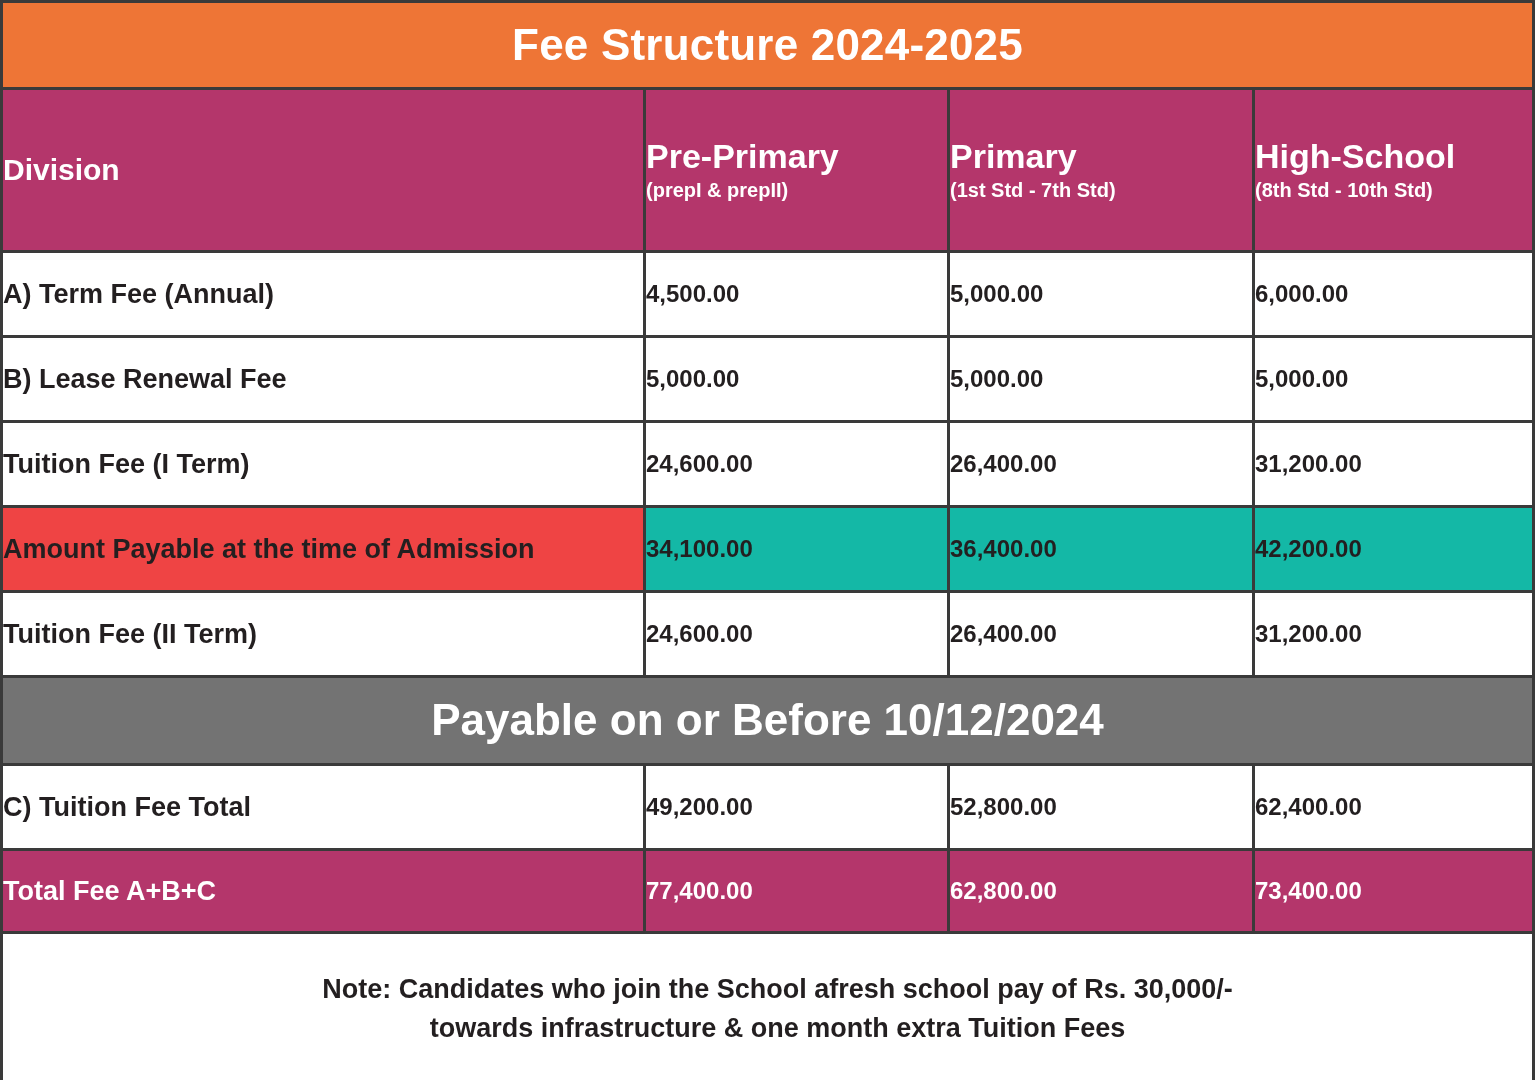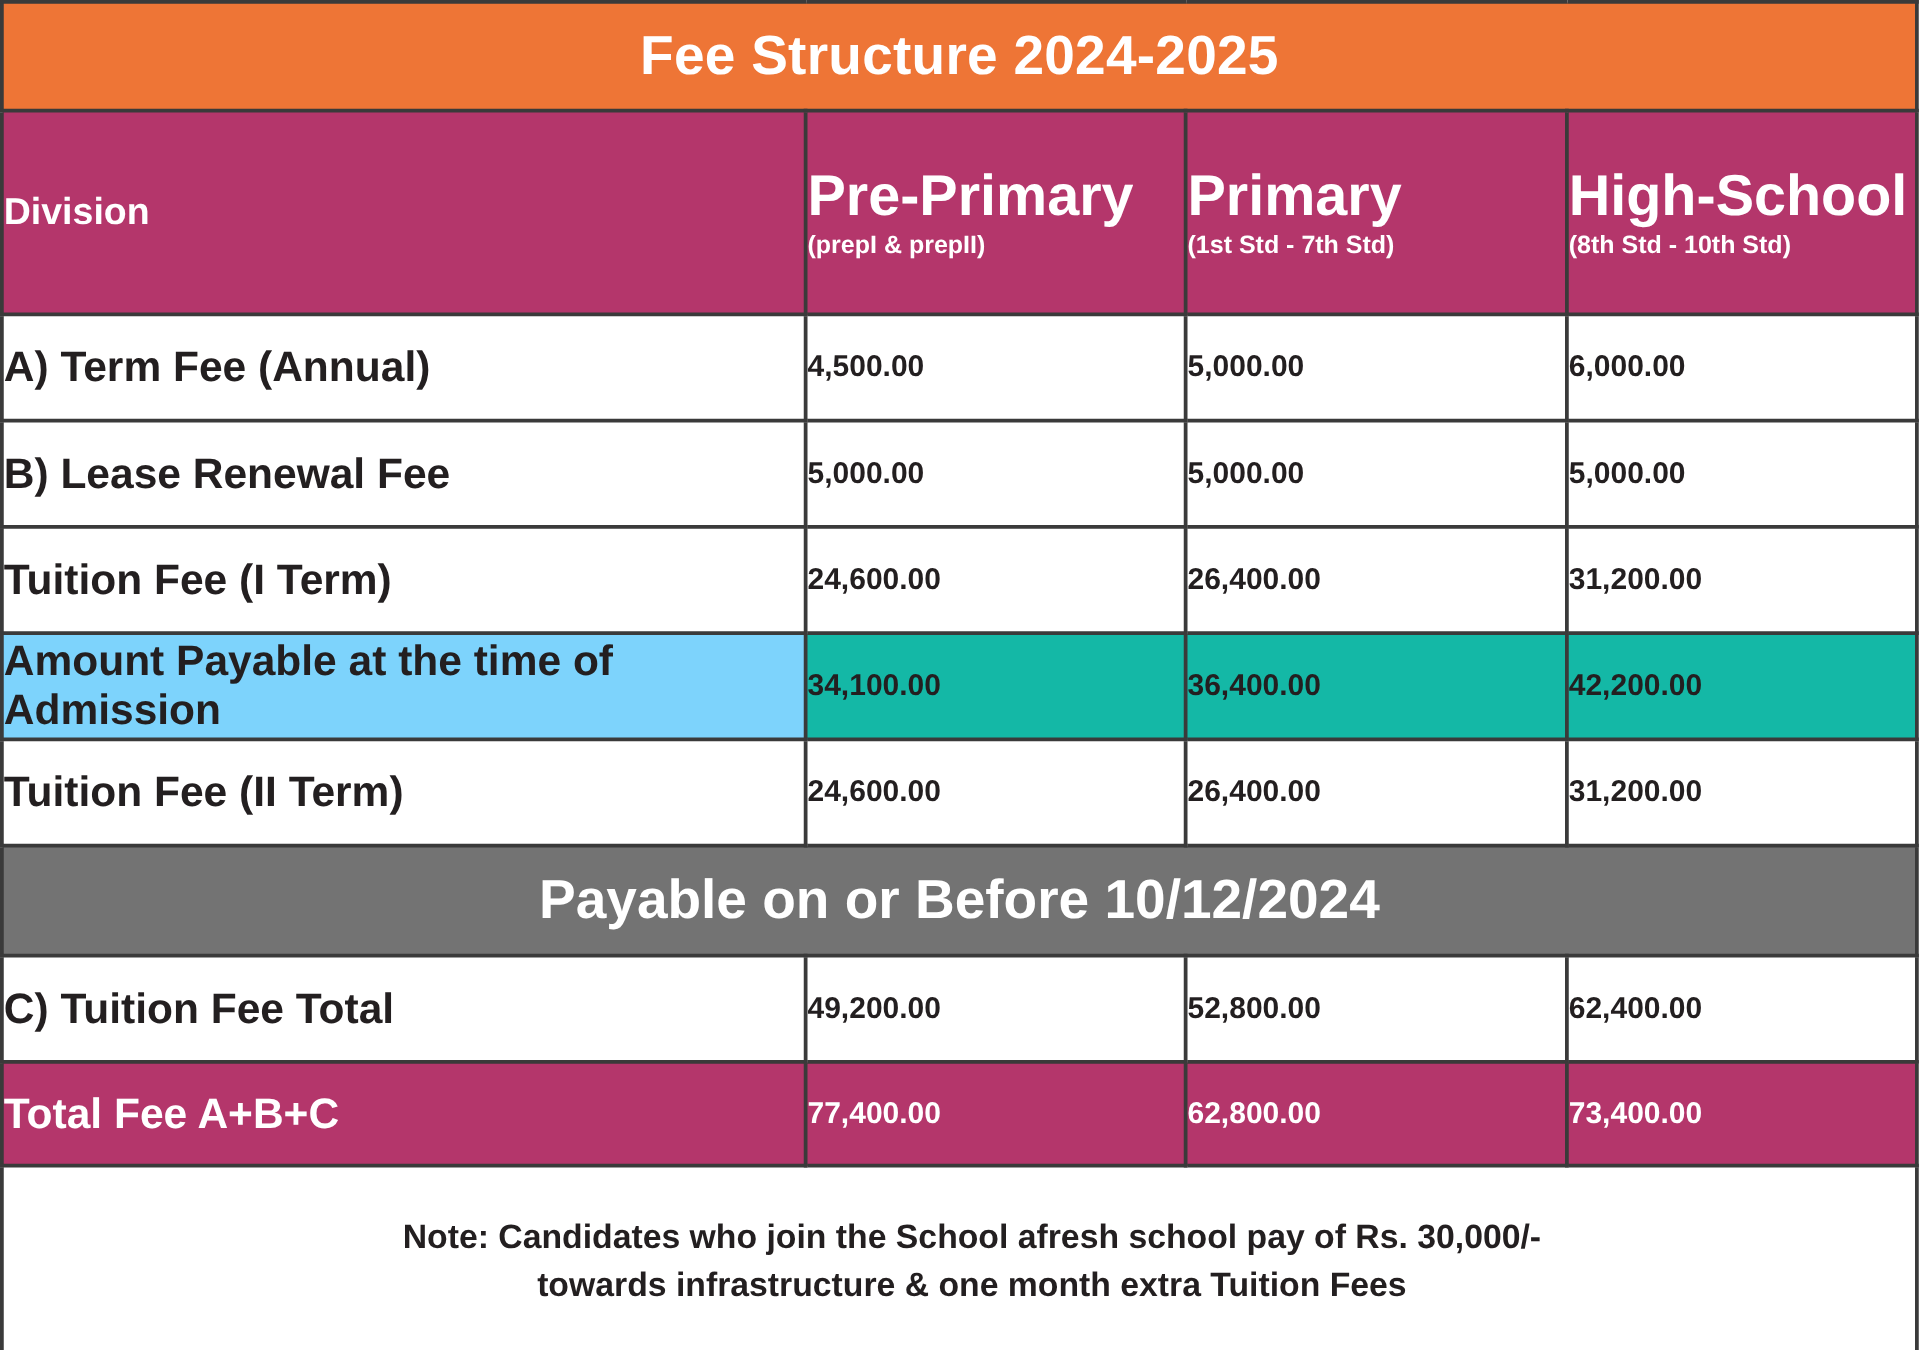--- a/index.html
+++ b/index.html
@@ -55,21 +55,21 @@
   }
 
   
   .hdr {
     background: #B4366B;
     height: 163px;
     color: #ffffff;
     text-align: left;
   }
   .hdr-main {
-    font-size: 46px;
+    font-size: 34px;
     font-weight: bold;
     line-height: 1.12;
     display: block;
   }
   .hdr-main.solo { font-size: 30px; }
   .hdr-sub {
     font-size: 20px;
     font-weight: bold;
     line-height: 1.25;
     display: block;
@@ -77,33 +77,33 @@
   }
 
   
   .row-cell {
     height: 85px;
     background: #ffffff;
   }
   .label-cell {
     text-align: left;
     padding-left: 33px;
-    font-size: 34px;
+    font-size: 27px;
     font-weight: bold;
     color: #231f20;
   }
   .num-cell {
     padding-right: 24px;
     font-size: 24px;
     font-weight: bold;
     color: #231f20;
   }
   .row-shaded .row-cell,
   .row-shaded .num-cell { background: #14b8a6; }
-  .row-shaded .label-cell { background: #7dd3fc; }
+  .row-shaded .label-cell { background: #ef4444; }
 
   
   .mid-banner {
     background: #737373;
     height: 88px;
     text-align: center;
     color: #ffffff;
     font-size: 44px;
     font-weight: bold;
     line-height: 1.05;

